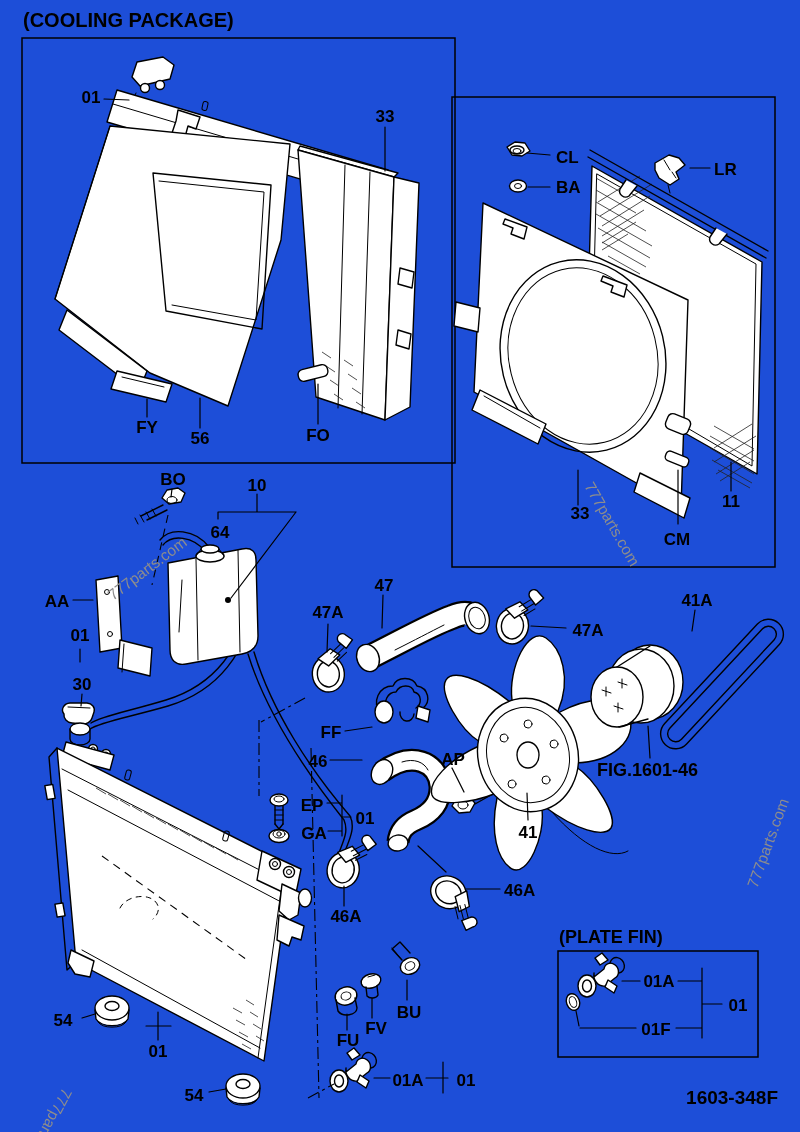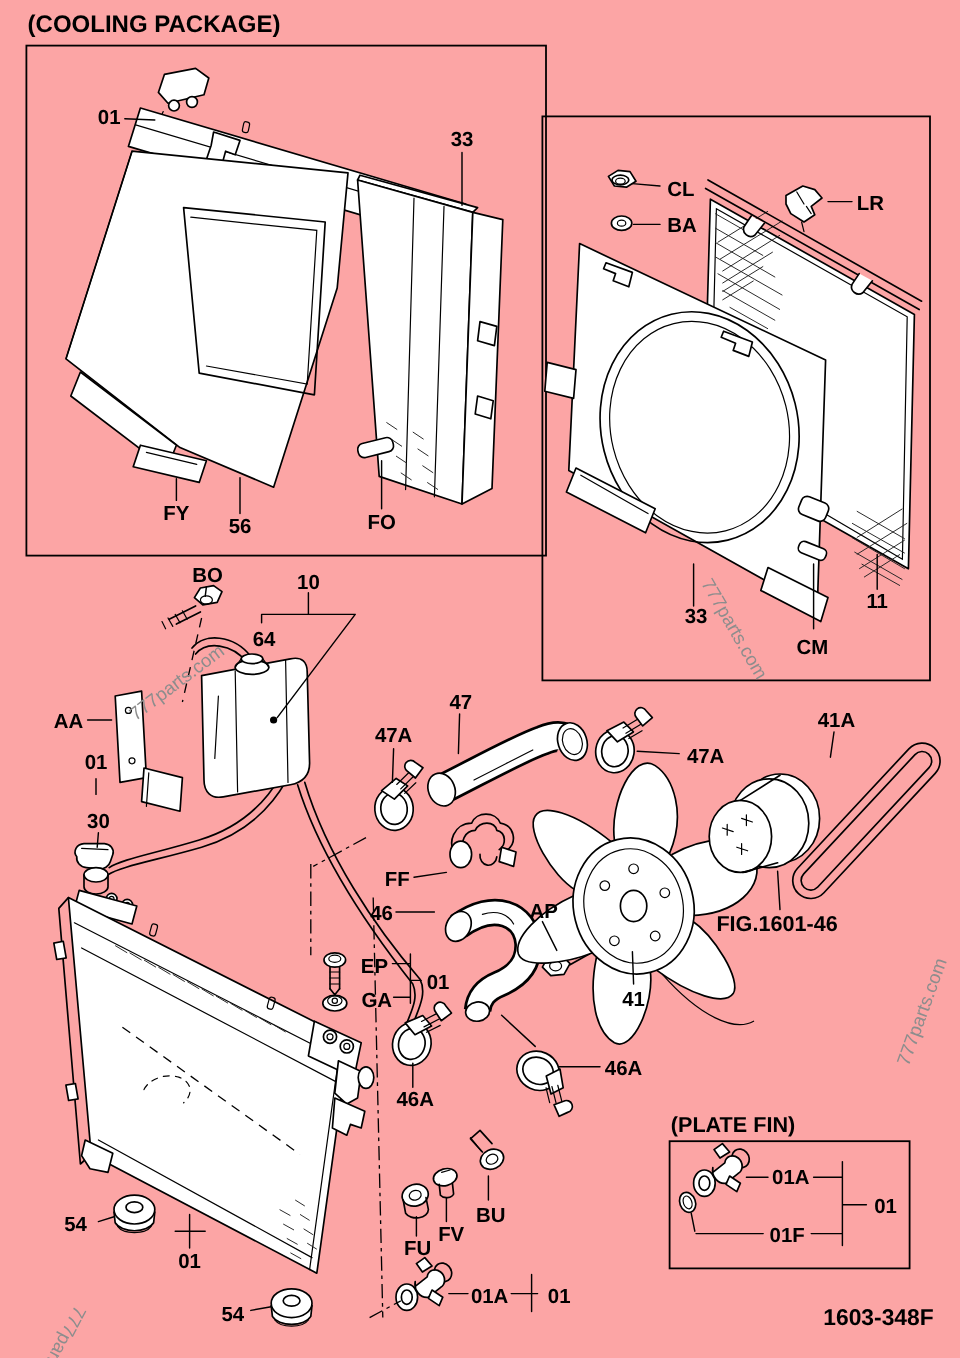--- a/index.html
+++ b/index.html
@@ -1,16 +1,16 @@
 <!DOCTYPE html>
 <html><head>
 <meta charset="utf-8">
 <style>
   html,body{margin:0;padding:0;background:#fff;}
-  #stage{position:relative;width:800px;height:1132px;background:#fca5a5;overflow:hidden;}
+  #stage{position:relative;width:800px;height:1132px;background:#1d4ed8;overflow:hidden;}
   svg{display:block;}
   .s{stroke:#000;fill:none;stroke-width:1.4;stroke-linecap:round;stroke-linejoin:round;}
   .sw{fill:#fff;}
   .sf{fill:#000;}
   .thin{stroke:#000;fill:none;stroke-width:1;stroke-linecap:round;}
   .hatch{stroke:#222;fill:none;stroke-width:.8;}
   .leader{stroke:#000;fill:none;stroke-width:1.2;stroke-linecap:round;}
   .dash{stroke:#000;fill:none;stroke-width:1.1;stroke-dasharray:12 4 3 4;}
   .dash2{stroke:#000;fill:none;stroke-width:1.1;stroke-dasharray:8 6;}
   .tubeO{stroke:#000;fill:none;stroke-width:26;stroke-linecap:butt;}

